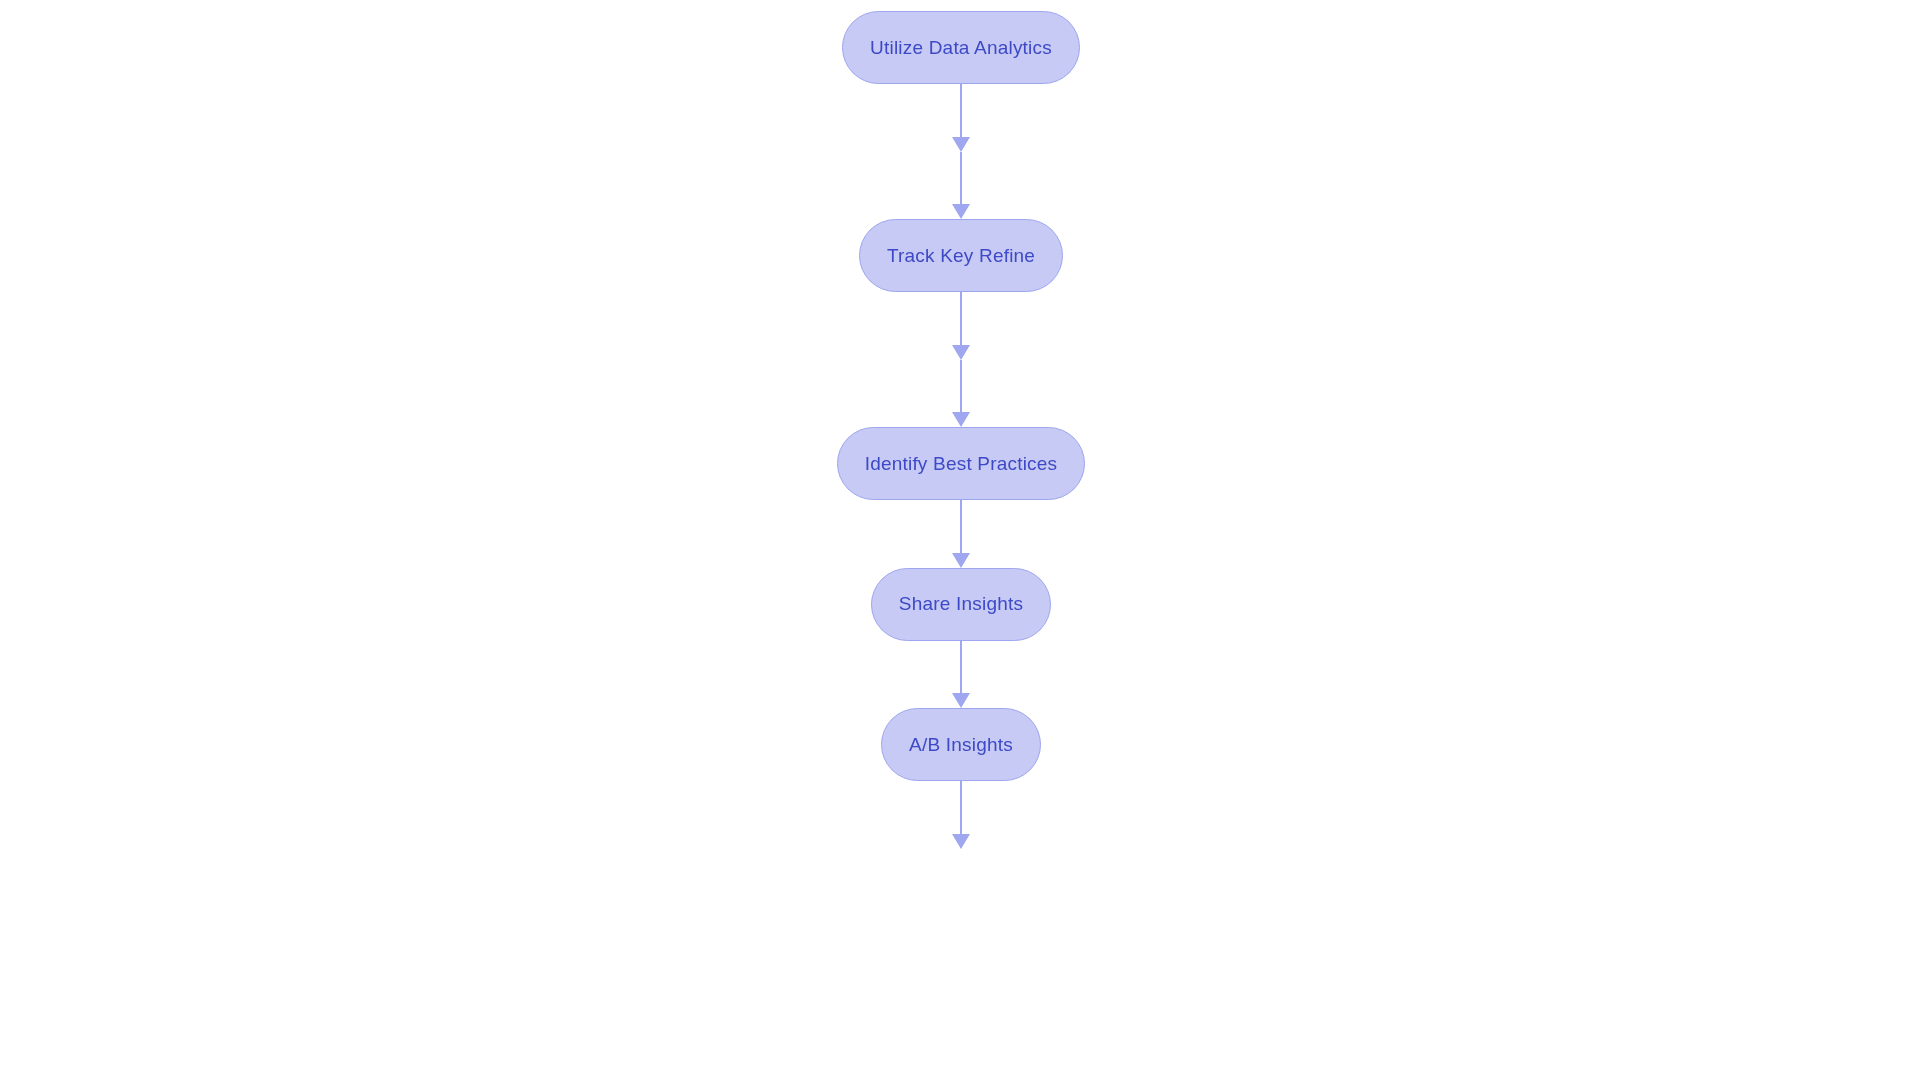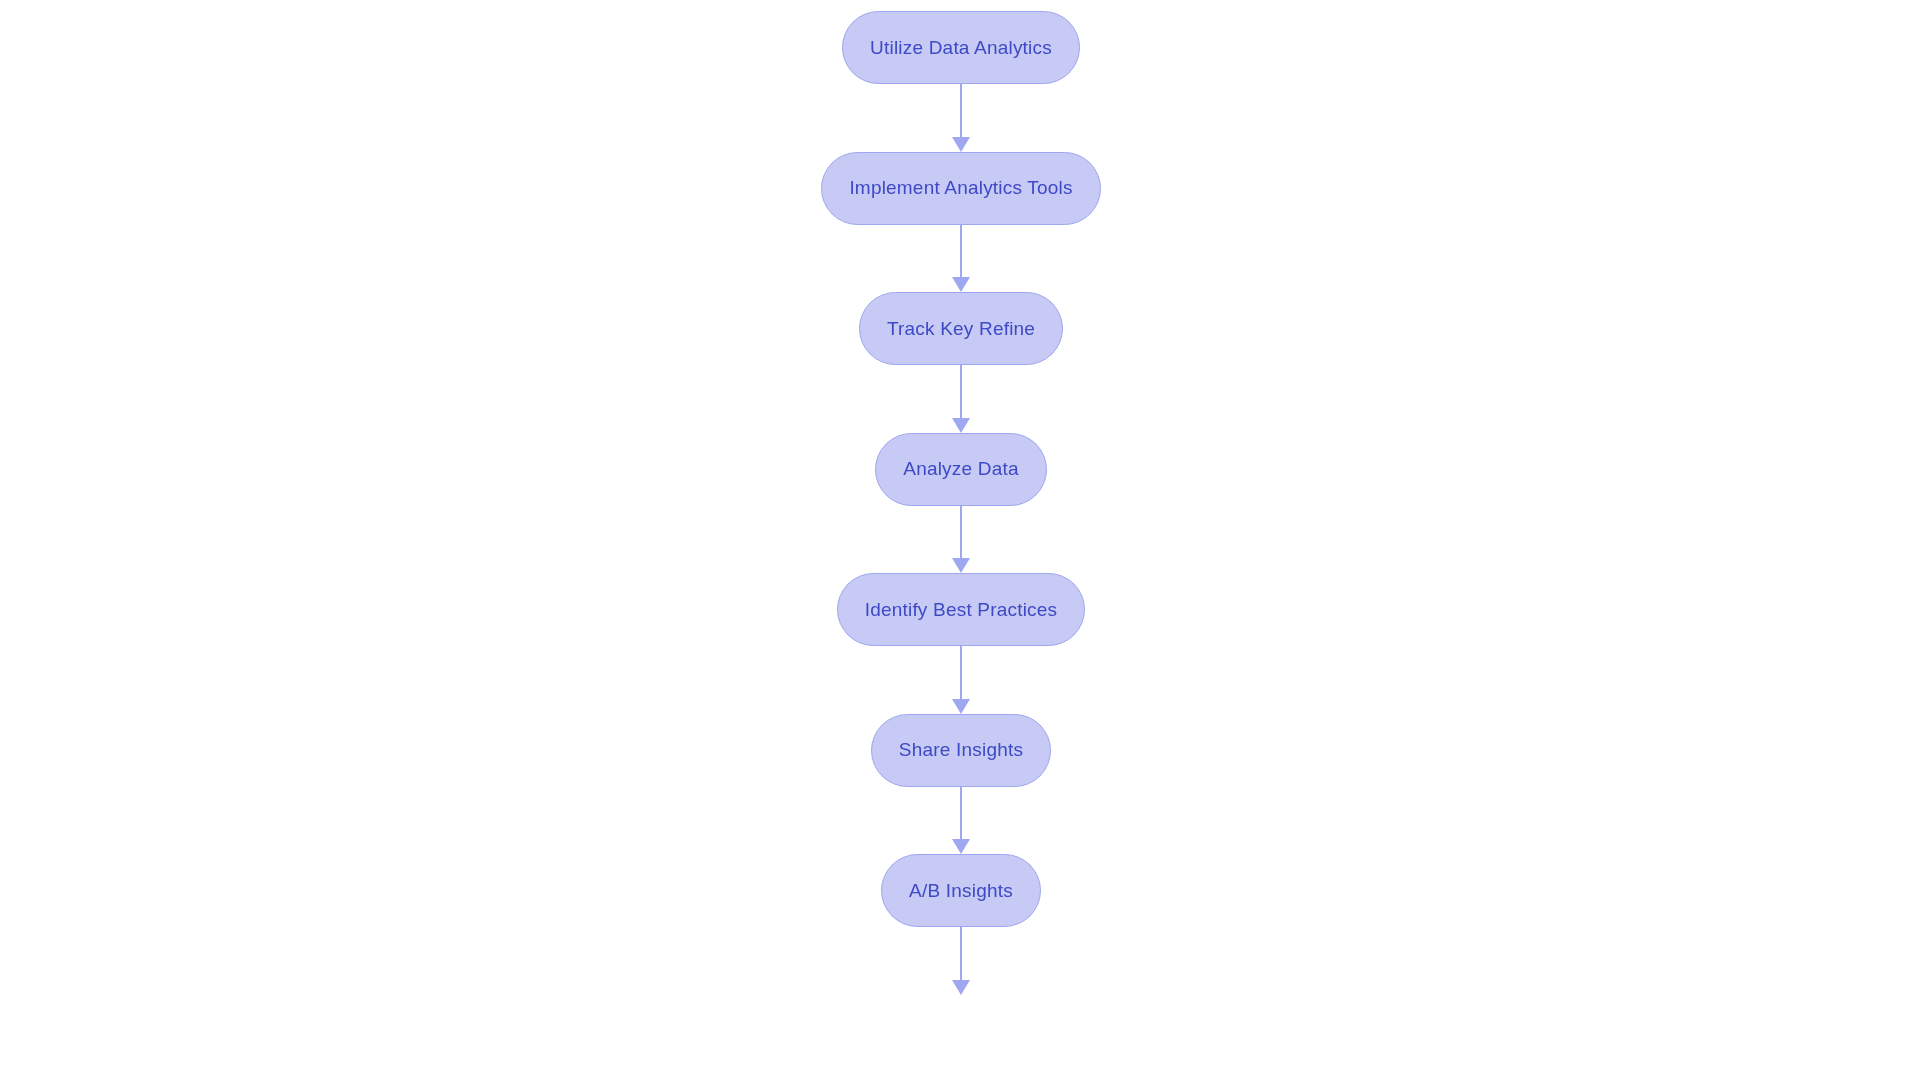--- a/index.html
+++ b/index.html
@@ -78,41 +78,35 @@
   <div class="flow-column" id="flow-column">
   <div class="node">
     <span class="node-label">Utilize Data Analytics</span>
   </div>
 
   <div class="connector">
     <div class="connector-line"></div>
     <div class="connector-head"></div>
   </div>
 
-  <div class="node">
-    <span class="node-label">Implement Analytics Tools</span>
-  </div>
 
   <div class="connector">
     <div class="connector-line"></div>
     <div class="connector-head"></div>
   </div>
 
   <div class="node">
     <span class="node-label">Track Key Refine</span>
   </div>
 
   <div class="connector">
     <div class="connector-line"></div>
     <div class="connector-head"></div>
   </div>
 
-  <div class="node">
-    <span class="node-label">Analyze Data</span>
-  </div>
 
   <div class="connector">
     <div class="connector-line"></div>
     <div class="connector-head"></div>
   </div>
 
   <div class="node">
     <span class="node-label">Identify Best Practices</span>
   </div>
 

